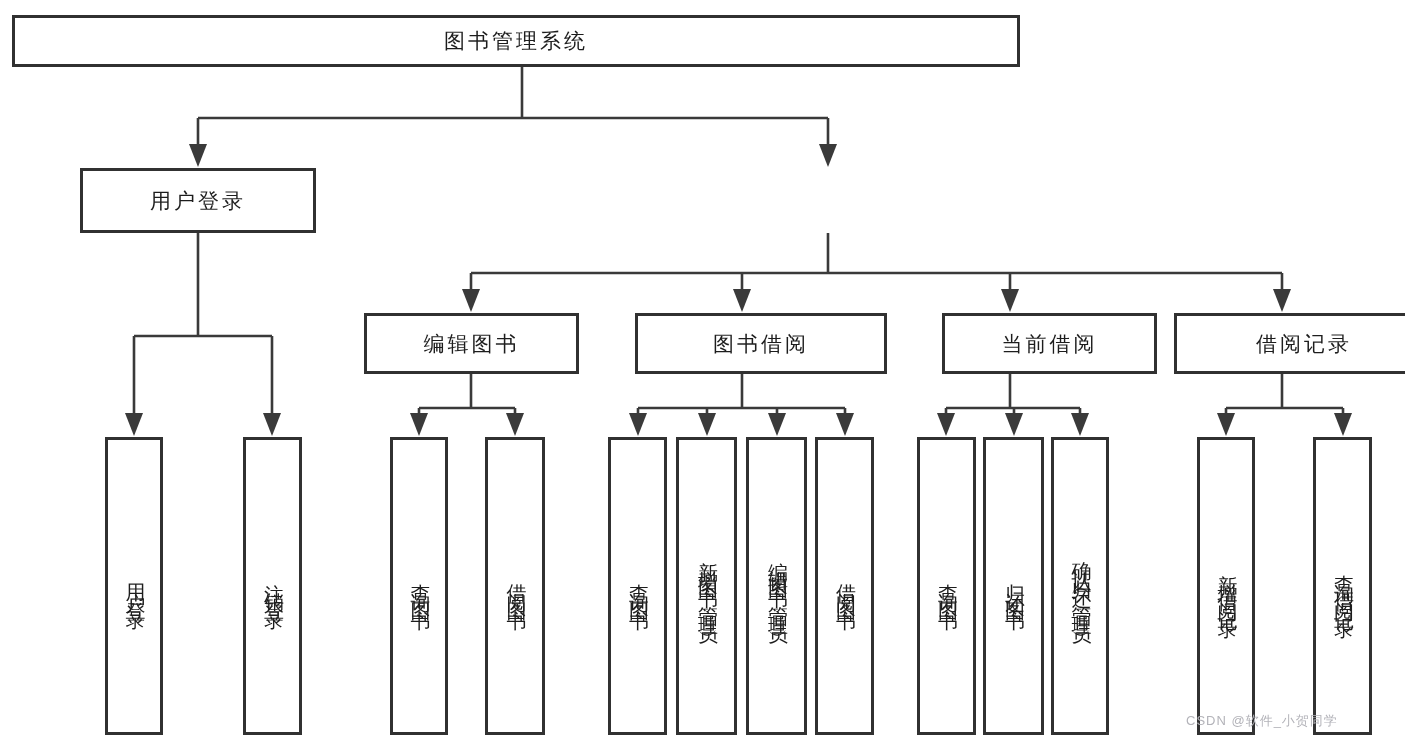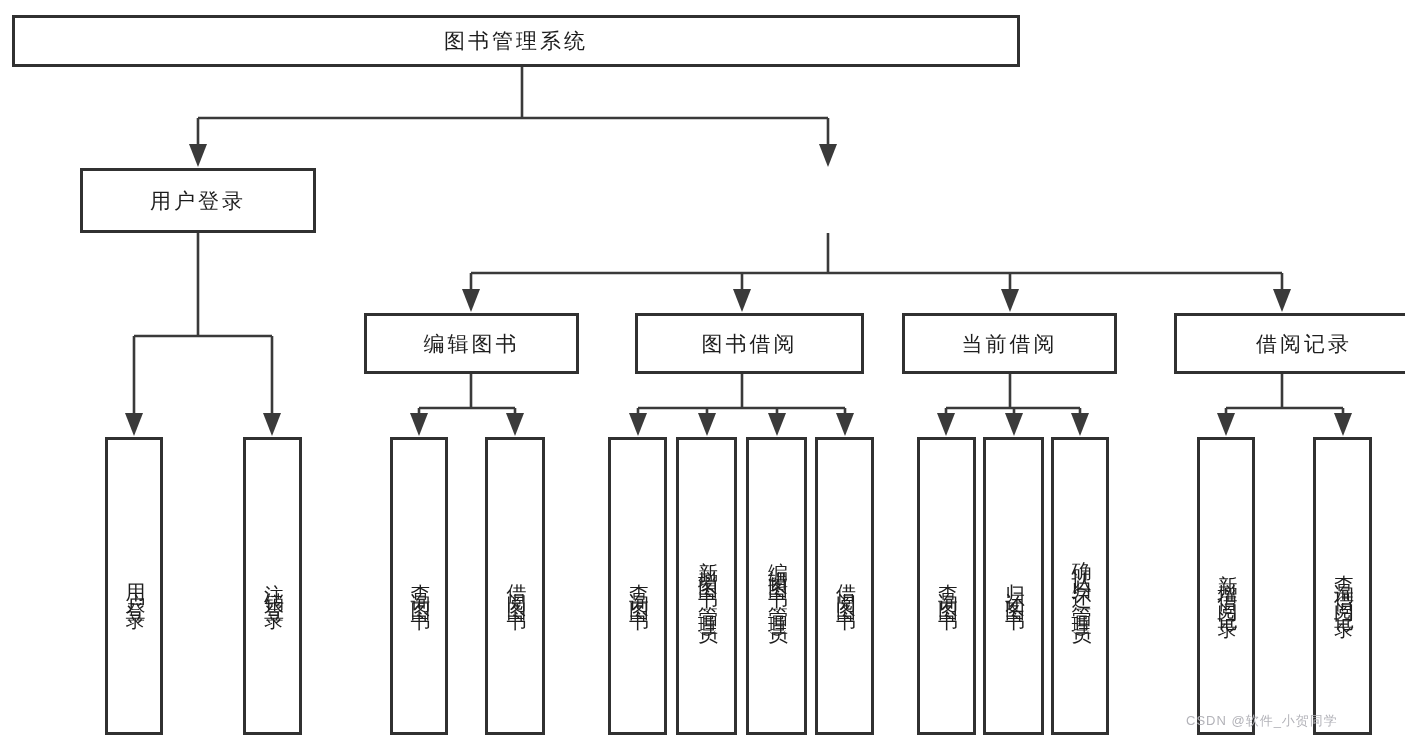--- a/index.html
+++ b/index.html
@@ -58,24 +58,24 @@
     <span class="lbl">图书管理系统</span>
   </div>
 
   <div class="node h" style="left:80px;top:168px;width:236px;height:65px">
     <span class="lbl">用户登录</span>
   </div>
 
   <div class="node h" style="left:364px;top:313px;width:215px;height:61px">
     <span class="lbl">编辑图书</span>
   </div>
-  <div class="node h" style="left:635px;top:313px;width:229px;height:61px">
+  <div class="node h" style="left:635px;top:313px;width:252px;height:61px">
     <span class="lbl">图书借阅</span>
   </div>
-  <div class="node h" style="left:902px;top:313px;width:215px;height:61px">
+  <div class="node h" style="left:942px;top:313px;width:215px;height:61px">
     <span class="lbl">当前借阅</span>
   </div>
   <div class="node h" style="left:1174px;top:313px;width:260px;height:61px">
     <span class="lbl">借阅记录</span>
   </div>
 
   <div class="node v" style="left:105px;top:437px;width:58px;height:298px">
     <span class="lbl">用户登录</span>
   </div>
   <div class="node v" style="left:243px;top:437px;width:59px;height:298px">

